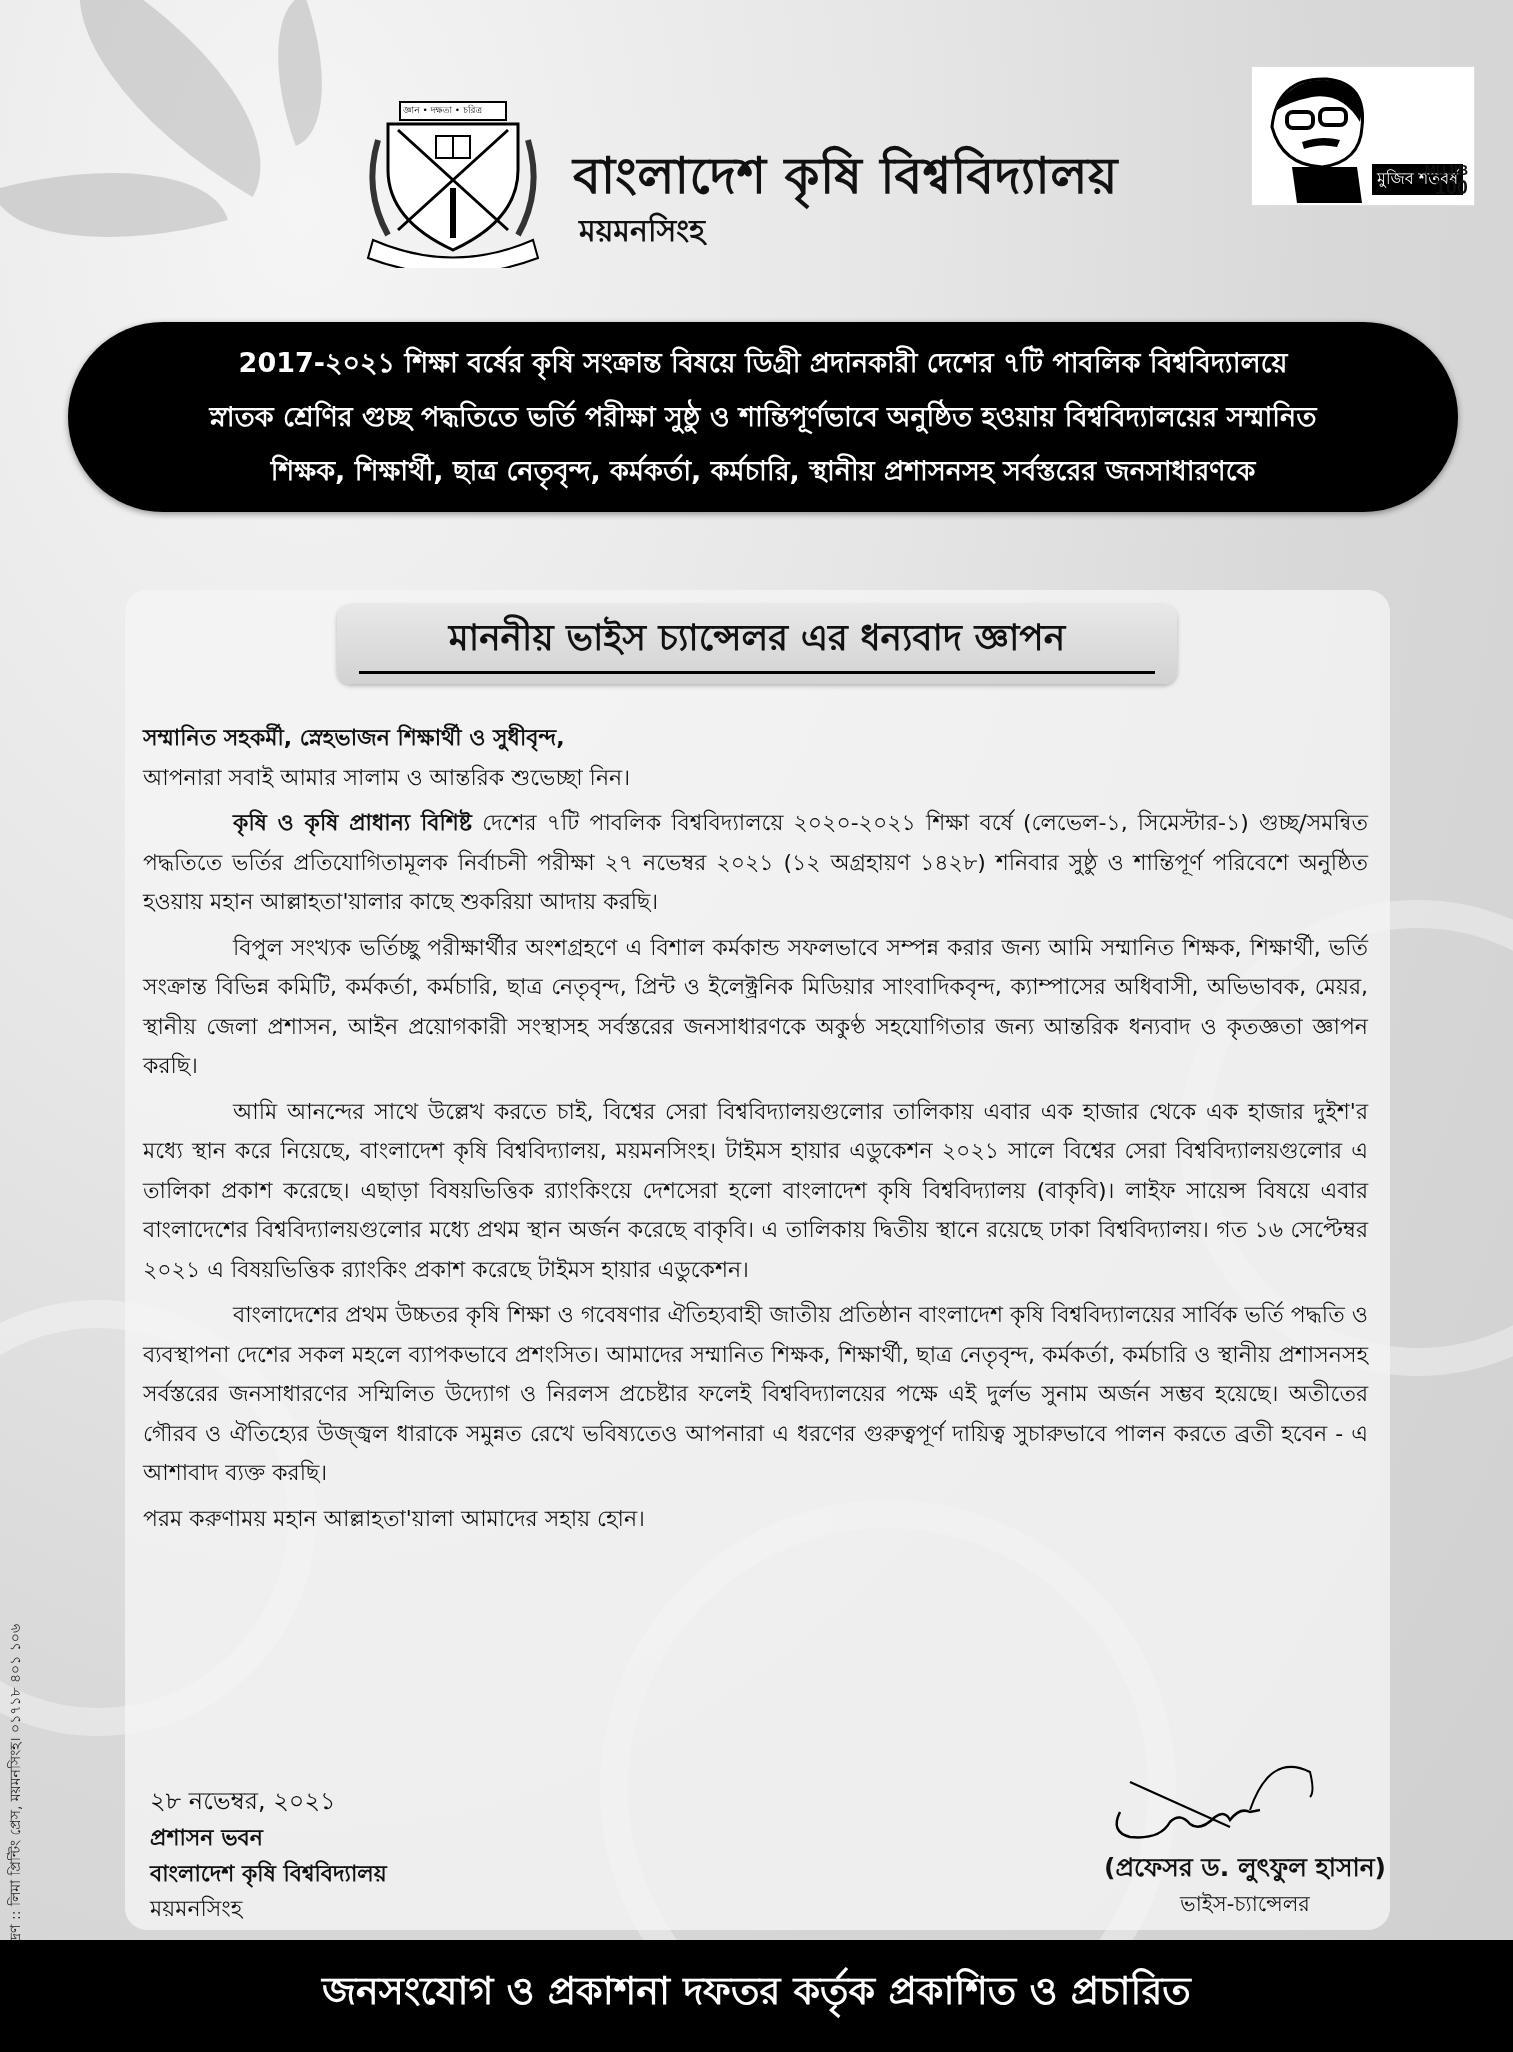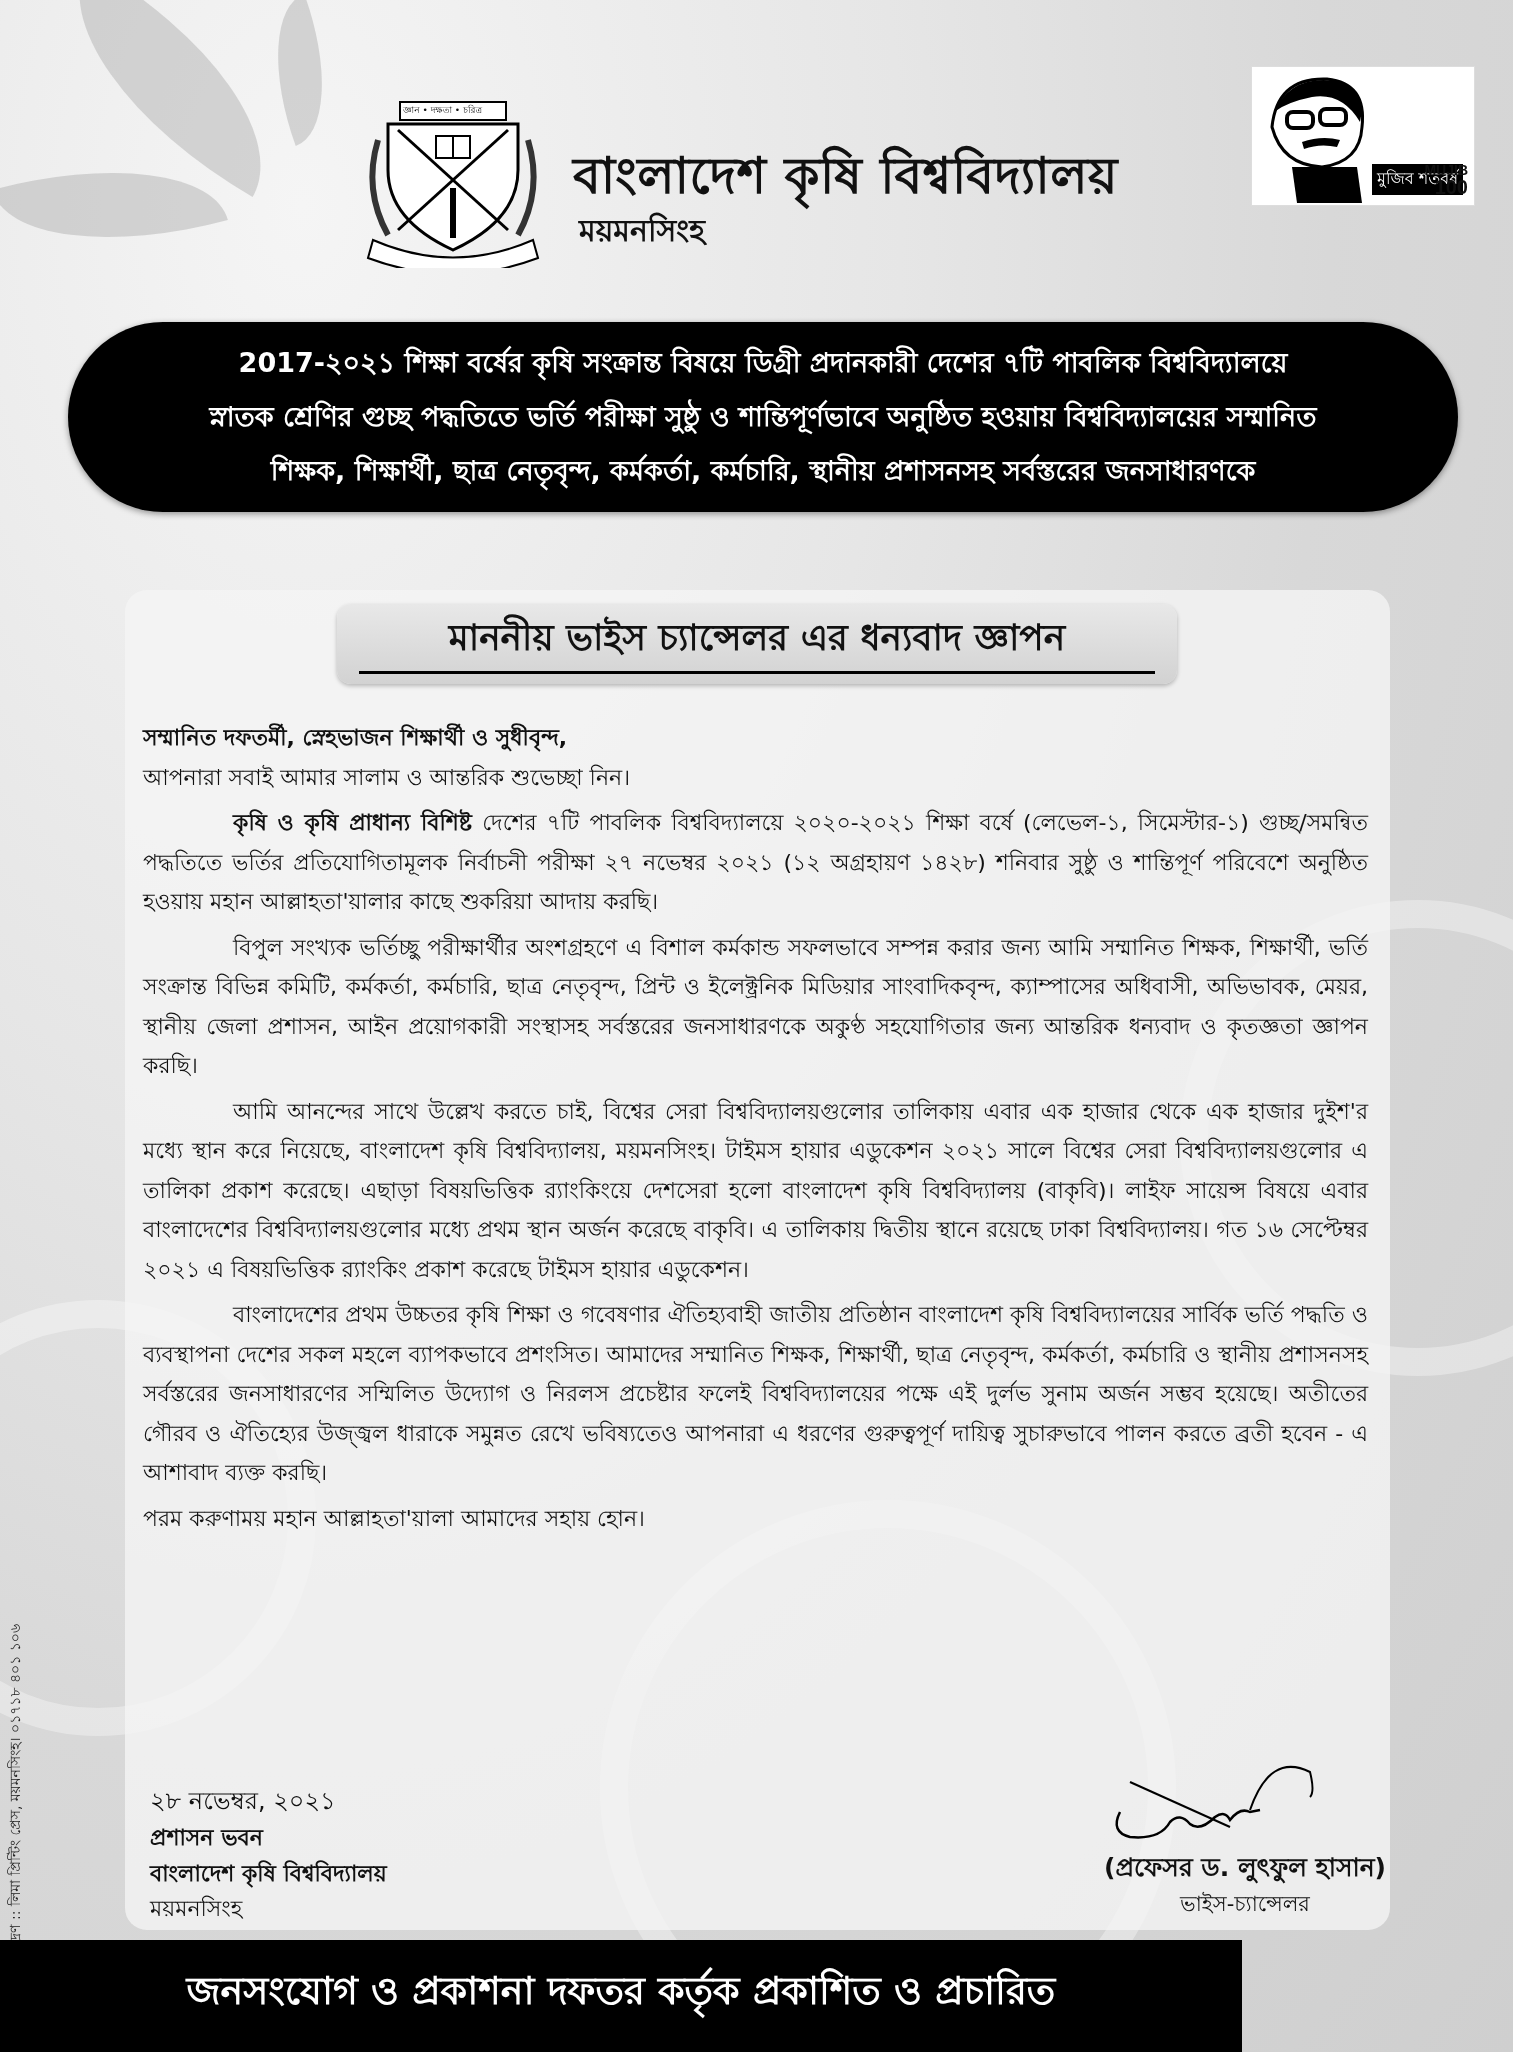--- a/index.html
+++ b/index.html
@@ -55,21 +55,21 @@
   .sign-right { position:absolute; left:1015px; top:1848px; width:460px; text-align:center; }
   .sign-right .name { font-size:25px; font-weight:bold; line-height:40px; }
   .sign-right .desig { font-size:21px; line-height:32px; }
 
   .printer-note {
     position:absolute; left:4px; top:1950px; transform-origin:0 0; transform:rotate(-90deg);
     font-size:14px; white-space:nowrap; color:#222; width:560px;
   }
 
   .footer-bar {
-    position:absolute; left:0; top:1940px; width:1242px; height:112px; background:#000; color:#fff;
+    position:absolute; left:0; top:1940px; width:1513px; height:112px; background:#000; color:#fff;
     display:flex; align-items:center; justify-content:center;
   }
   .footer-text { font-size:38px; font-weight:bold; white-space:nowrap; margin-top:-6px; }
 </style>
 </head>
 <body>
 
 <div>
   <div class="bg-leaf" style="left:40px;top:20px;width:260px;height:120px;transform:rotate(30deg);"></div>
   <div class="bg-leaf" style="left:0px;top:160px;width:220px;height:90px;transform:rotate(-15deg);"></div>
@@ -120,21 +120,21 @@
 </div>
 
 <div class="content-panel"></div>
 
 <div class="title-box">
   <div class="title-text">মাননীয় ভাইস চ্যান্সেলর এর ধন্যবাদ জ্ঞাপন</div>
   <div class="title-rule"></div>
 </div>
 
 <div class="letter">
-  <p class="salutation">সম্মানিত দফতর্মী, স্নেহভাজন শিক্ষার্থী ও সুধীবৃন্দ,</p>
+  <p class="salutation">সম্মানিত সহকর্মী, স্নেহভাজন শিক্ষার্থী ও সুধীবৃন্দ,</p>
   <p class="para">আপনারা সবাই আমার সালাম ও আন্তরিক শুভেচ্ছা নিন।</p>
   <p class="para indent"><b>কৃষি ও কৃষি প্রাধান্য বিশিষ্ট</b><span> দেশের ৭টি পাবলিক বিশ্ববিদ্যালয়ে ২০২০-২০২১ শিক্ষা বর্ষে (লেভেল-১, সিমেস্টার-১) গুচ্ছ/সমন্বিত পদ্ধতিতে ভর্তির প্রতিযোগিতামূলক নির্বাচনী পরীক্ষা ২৭ নভেম্বর ২০২১ (১২ অগ্রহায়ণ ১৪২৮) শনিবার সুষ্ঠু ও শান্তিপূর্ণ পরিবেশে অনুষ্ঠিত হওয়ায় মহান আল্লাহতা'য়ালার কাছে শুকরিয়া আদায় করছি।</span></p>
   <p class="para indent">বিপুল সংখ্যক ভর্তিচ্ছু পরীক্ষার্থীর অংশগ্রহণে এ বিশাল কর্মকান্ড সফলভাবে সম্পন্ন করার জন্য আমি সম্মানিত শিক্ষক, শিক্ষার্থী, ভর্তি সংক্রান্ত বিভিন্ন কমিটি, কর্মকর্তা, কর্মচারি, ছাত্র নেতৃবৃন্দ, প্রিন্ট ও ইলেক্ট্রনিক মিডিয়ার সাংবাদিকবৃন্দ, ক্যাম্পাসের অধিবাসী, অভিভাবক, মেয়র, স্থানীয় জেলা প্রশাসন, আইন প্রয়োগকারী সংস্থাসহ সর্বস্তরের জনসাধারণকে অকুণ্ঠ সহযোগিতার জন্য আন্তরিক ধন্যবাদ ও কৃতজ্ঞতা জ্ঞাপন করছি।</p>
   <p class="para indent">আমি আনন্দের সাথে উল্লেখ করতে চাই, বিশ্বের সেরা বিশ্ববিদ্যালয়গুলোর তালিকায় এবার এক হাজার থেকে এক হাজার দুইশ'র মধ্যে স্থান করে নিয়েছে, বাংলাদেশ কৃষি বিশ্ববিদ্যালয়, ময়মনসিংহ। টাইমস হায়ার এডুকেশন ২০২১ সালে বিশ্বের সেরা বিশ্ববিদ্যালয়গুলোর এ তালিকা প্রকাশ করেছে। এছাড়া বিষয়ভিত্তিক র‍্যাংকিংয়ে দেশসেরা হলো বাংলাদেশ কৃষি বিশ্ববিদ্যালয় (বাকৃবি)। লাইফ সায়েন্স বিষয়ে এবার বাংলাদেশের বিশ্ববিদ্যালয়গুলোর মধ্যে প্রথম স্থান অর্জন করেছে বাকৃবি। এ তালিকায় দ্বিতীয় স্থানে রয়েছে ঢাকা বিশ্ববিদ্যালয়। গত ১৬ সেপ্টেম্বর ২০২১ এ বিষয়ভিত্তিক র‍্যাংকিং প্রকাশ করেছে টাইমস হায়ার এডুকেশন।</p>
   <p class="para indent">বাংলাদেশের প্রথম উচ্চতর কৃষি শিক্ষা ও গবেষণার ঐতিহ্যবাহী জাতীয় প্রতিষ্ঠান বাংলাদেশ কৃষি বিশ্ববিদ্যালয়ের সার্বিক ভর্তি পদ্ধতি ও ব্যবস্থাপনা দেশের সকল মহলে ব্যাপকভাবে প্রশংসিত। আমাদের সম্মানিত শিক্ষক, শিক্ষার্থী, ছাত্র নেতৃবৃন্দ, কর্মকর্তা, কর্মচারি ও স্থানীয় প্রশাসনসহ সর্বস্তরের জনসাধারণের সম্মিলিত উদ্যোগ ও নিরলস প্রচেষ্টার ফলেই বিশ্ববিদ্যালয়ের পক্ষে এই দুর্লভ সুনাম অর্জন সম্ভব হয়েছে। অতীতের গৌরব ও ঐতিহ্যের উজ্জ্বল ধারাকে সমুন্নত রেখে ভবিষ্যতেও আপনারা এ ধরণের গুরুত্বপূর্ণ দায়িত্ব সুচারুভাবে পালন করতে ব্রতী হবেন - এ আশাবাদ ব্যক্ত করছি।</p>
   <p class="para">পরম করুণাময় মহান আল্লাহতা'য়ালা আমাদের সহায় হোন।</p>
 </div>
 
 <div class="sign-left">
   <div class="l1">২৮ নভেম্বর, ২০২১</div>

